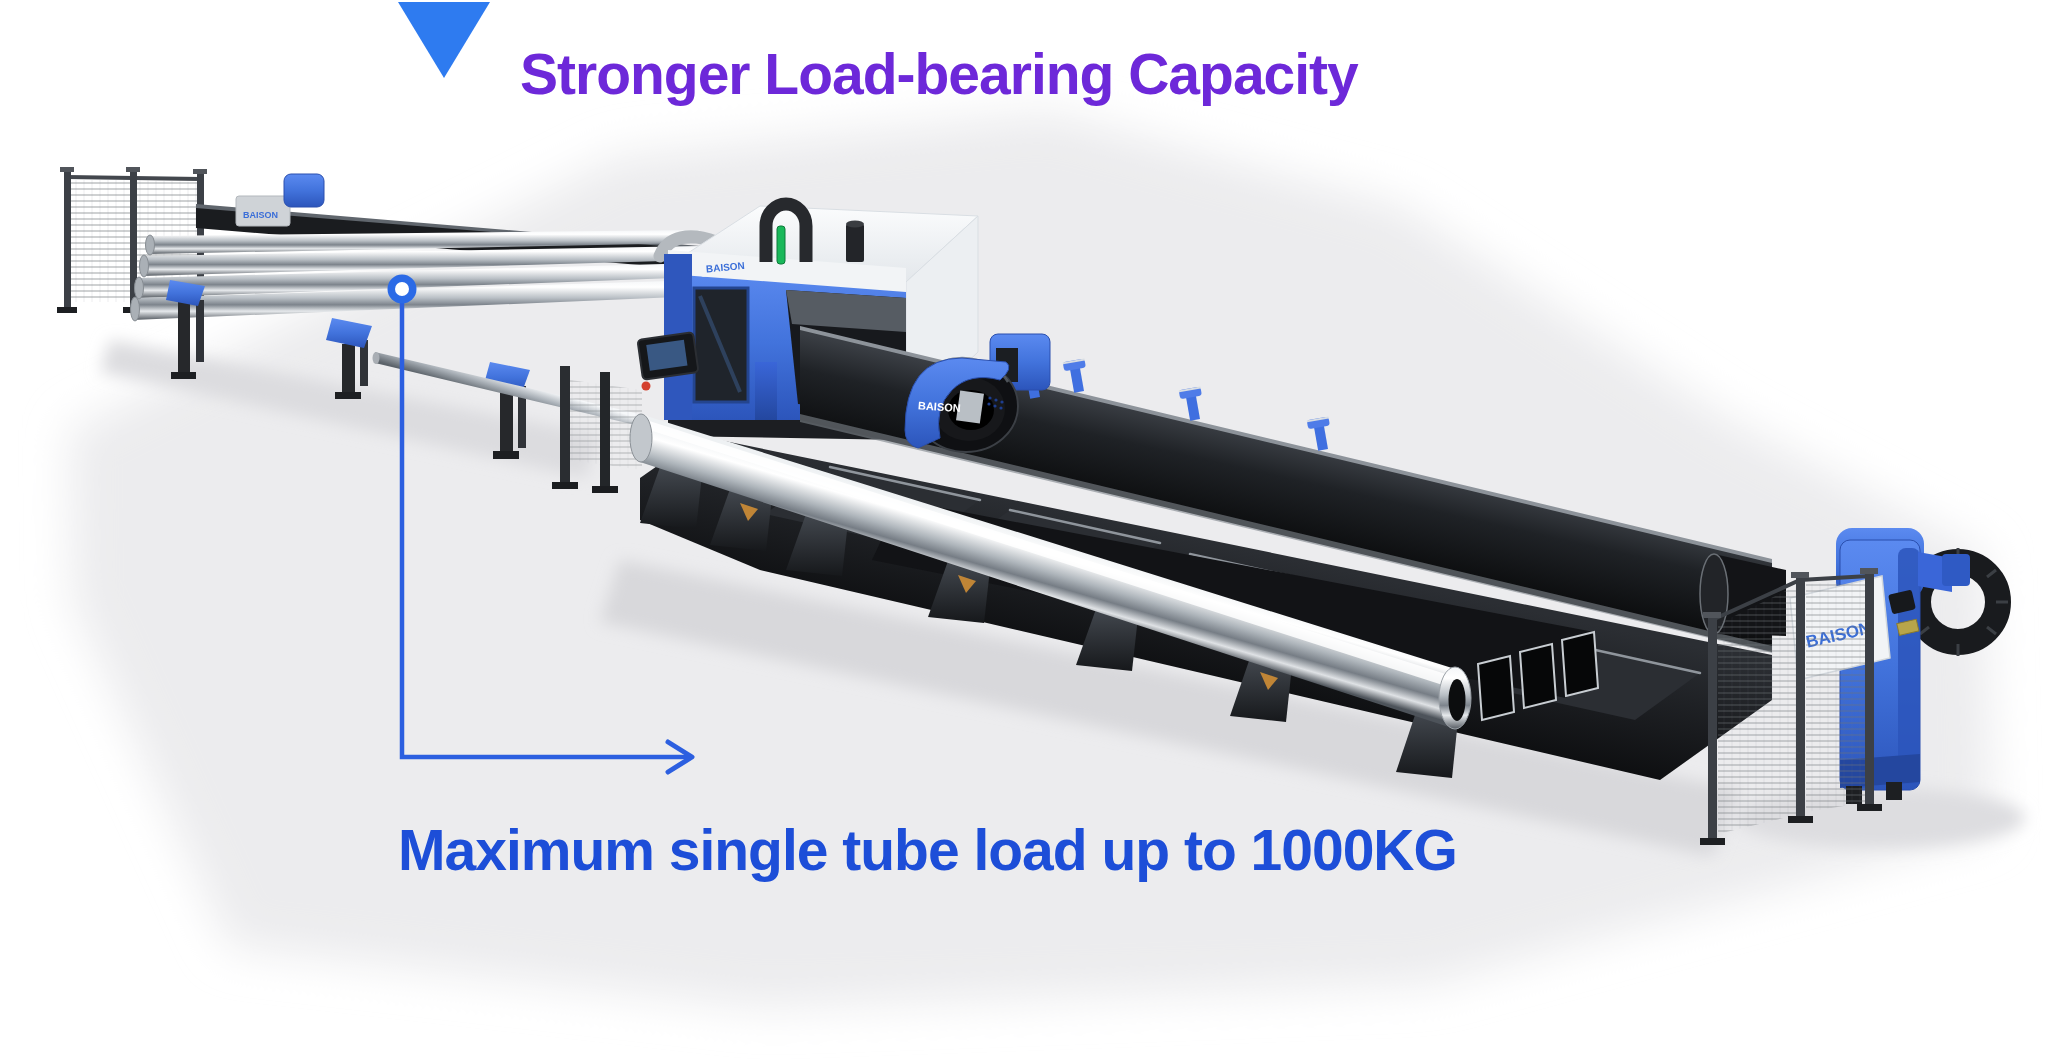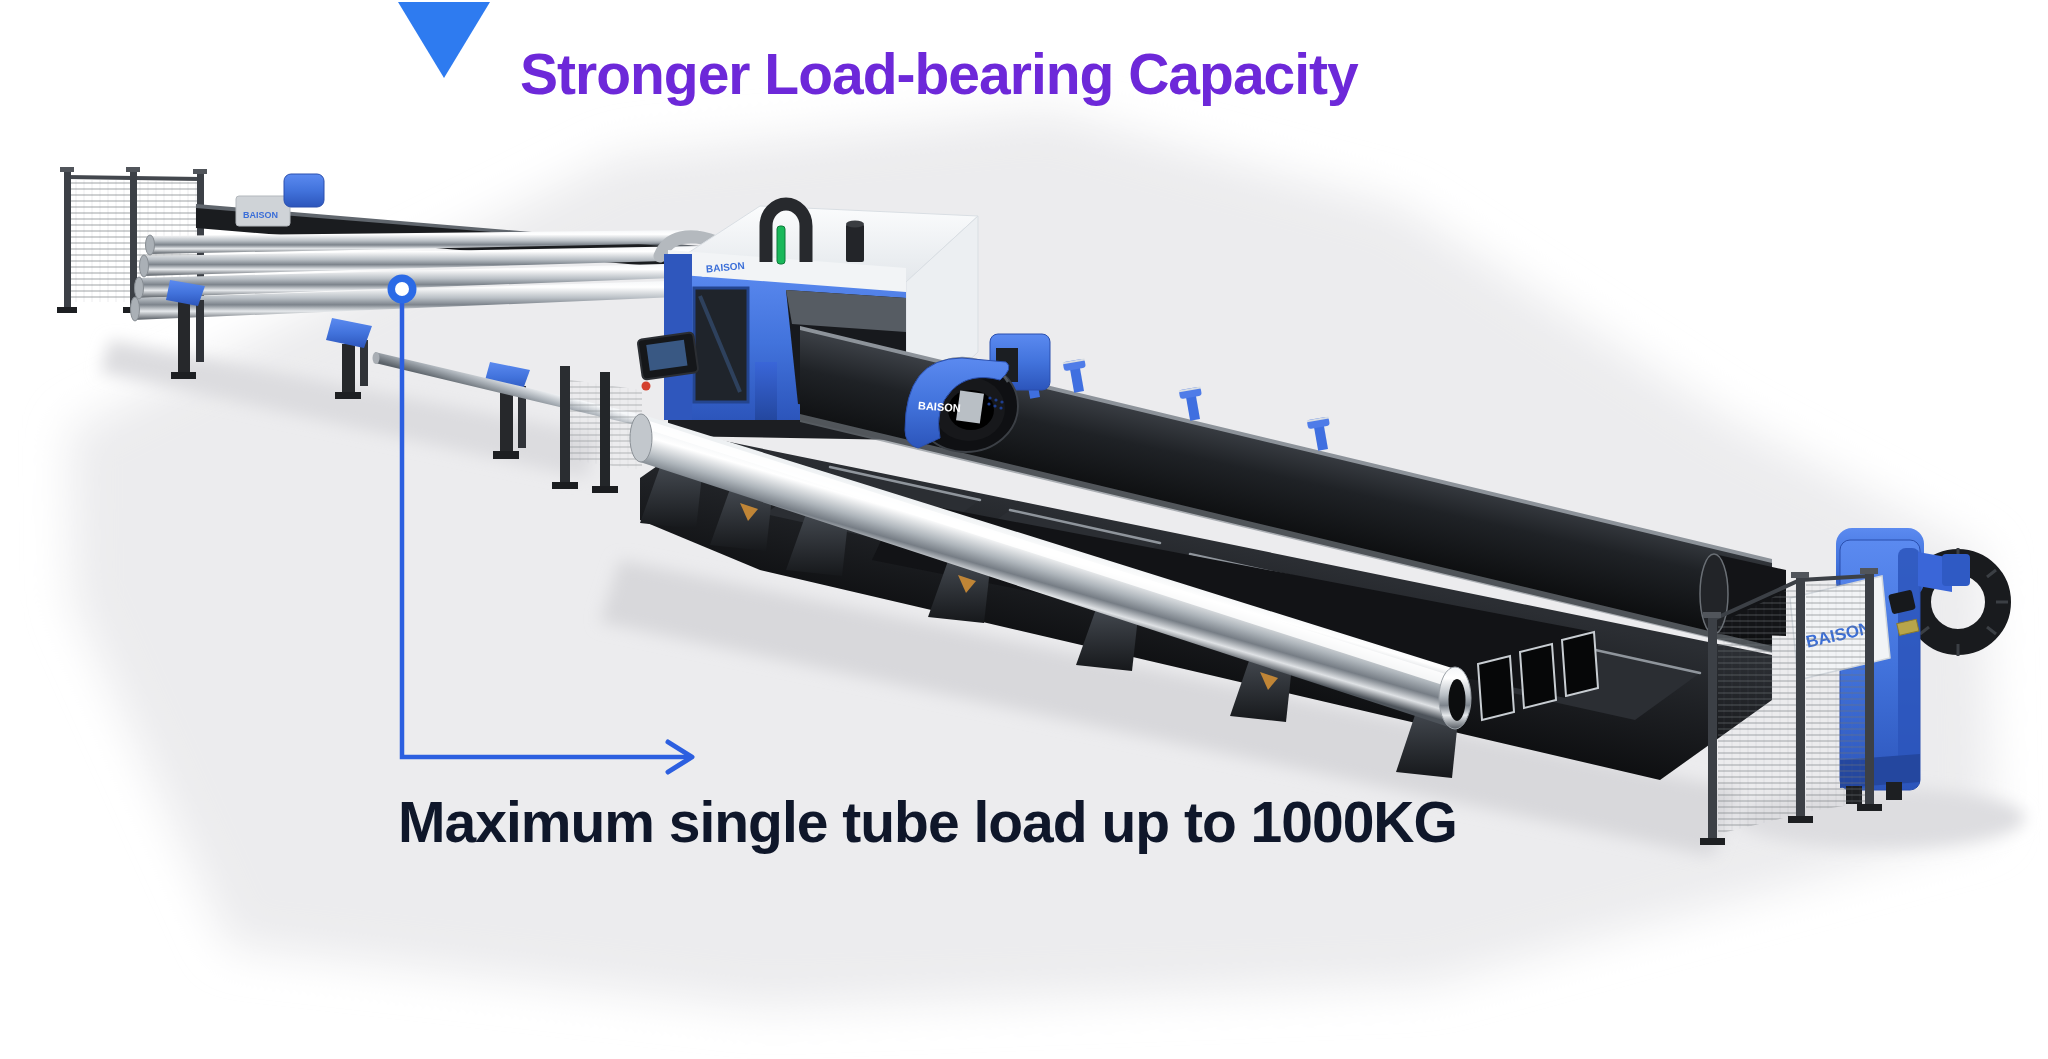--- a/index.html
+++ b/index.html
@@ -4,23 +4,23 @@
 <style>
   html,body{margin:0;padding:0;background:#ffffff;}
   .stage{position:relative;width:2048px;height:1059px;background:#ffffff;overflow:hidden;
          font-family:"Liberation Sans",sans-serif;}
   .machine-svg{position:absolute;left:0;top:0;width:2048px;height:1059px;}
   .tri-icon{position:absolute;left:398px;top:2px;width:92px;height:76px;
             background:#2E7BF0;clip-path:polygon(0 0,100% 0,50% 100%);}
   .page-title{position:absolute;left:508px;top:4px;width:1100px;
               font-size:57px;line-height:1.15;font-weight:800;letter-spacing:-1px;
               color:#6d28d9;white-space:nowrap;margin-left:12px;}
-  .caption{position:absolute;left:398px;top:790px;width:1300px;
+  .caption{position:absolute;left:398px;top:818px;width:1300px;
            font-size:57px;line-height:1.15;font-weight:800;letter-spacing:-1px;
-           color:#0f172a;white-space:nowrap;}
+           color:#1d4ed8;white-space:nowrap;}
   .callout-svg{position:absolute;left:0;top:0;width:2048px;height:1059px;pointer-events:none;}
   svg text.brand{font-family:"Liberation Sans",sans-serif;font-weight:bold;}
 </style>
 </head>
 <body>
 
 <div class="stage">
 
   <svg class="machine-svg" viewBox="0 0 2048 1059">
     <defs>

